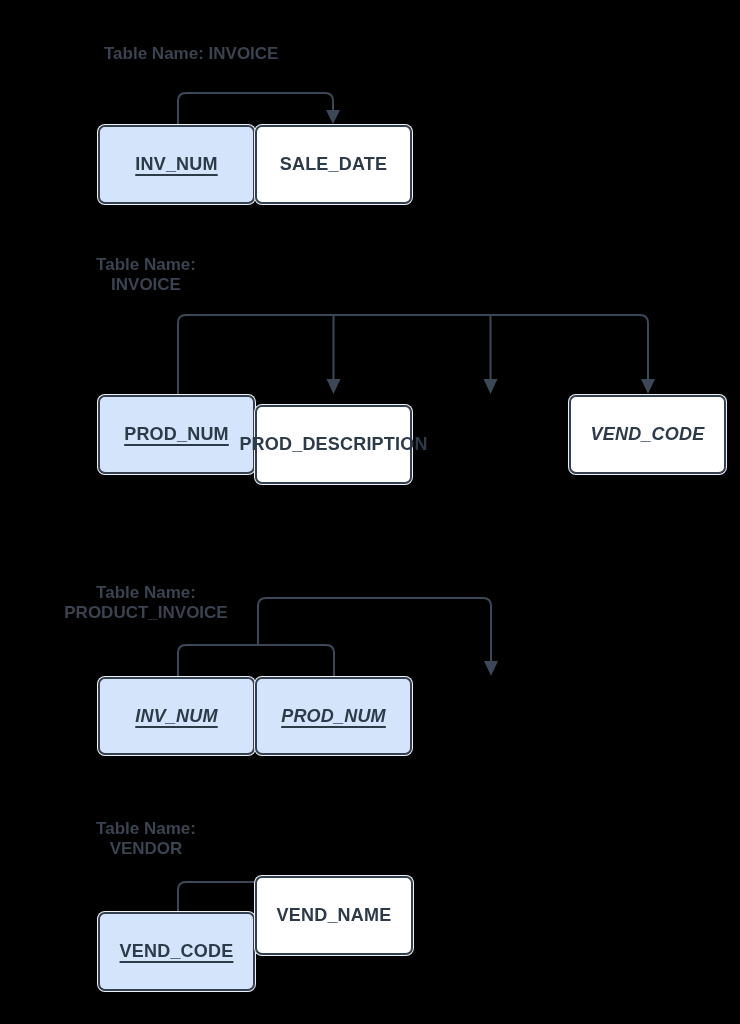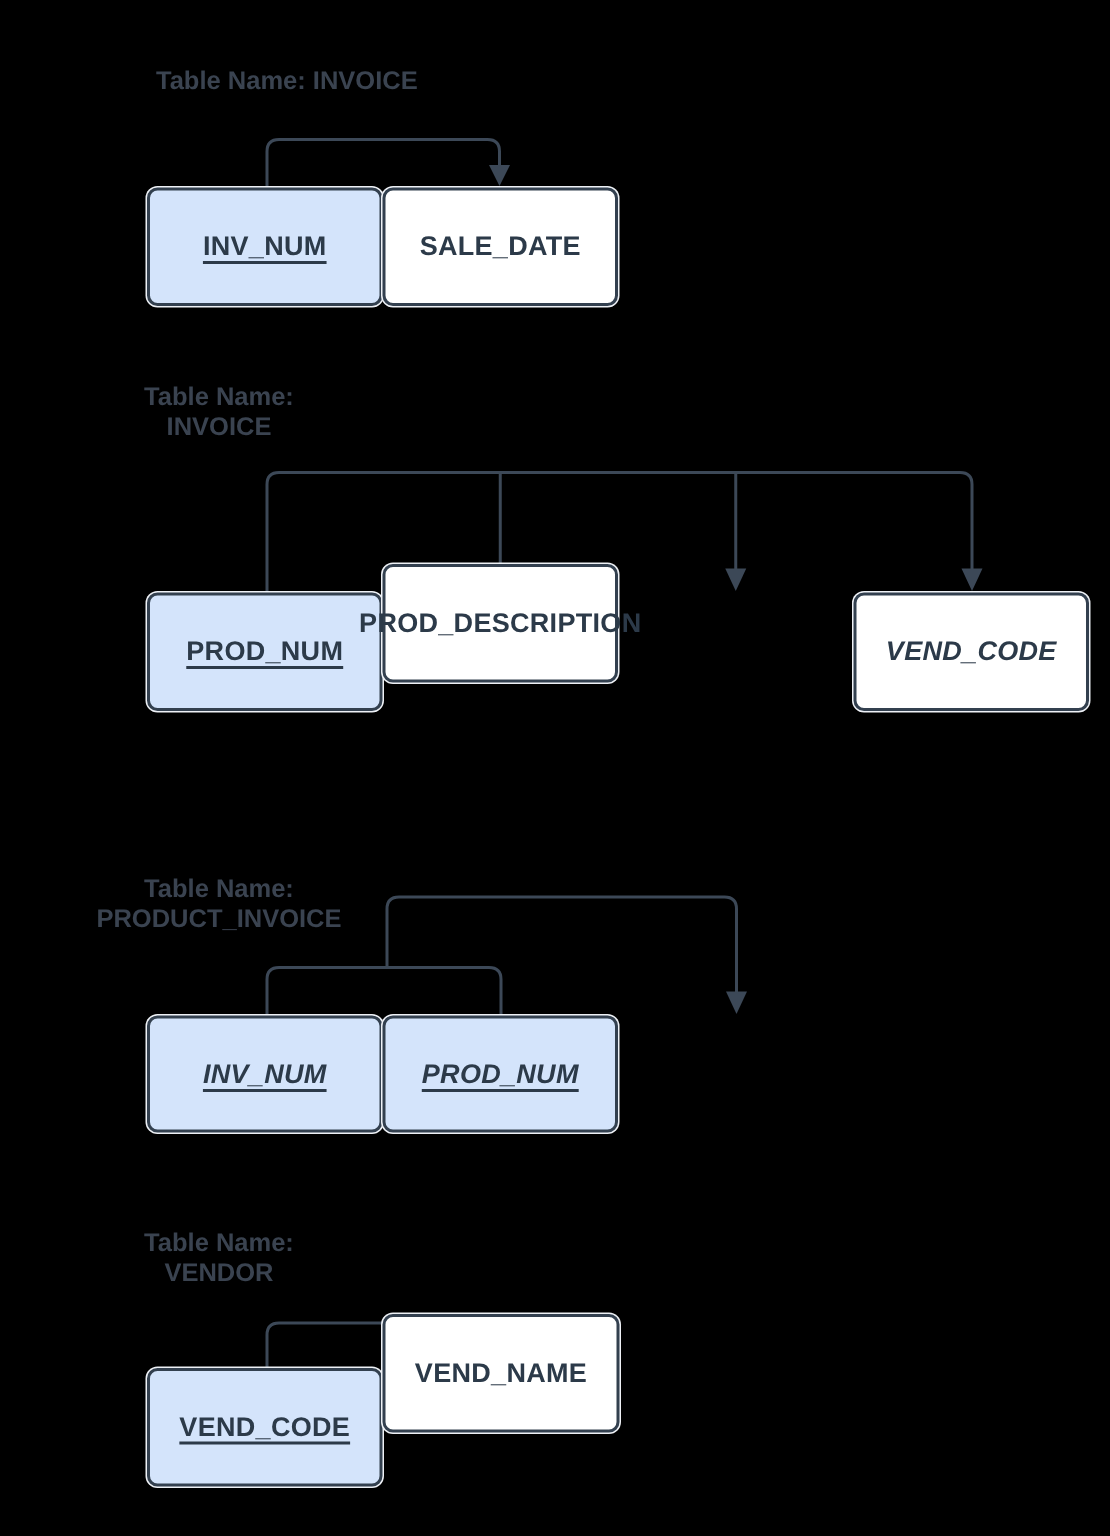--- a/index.html
+++ b/index.html
@@ -96,21 +96,21 @@
     <span class="attr-label">SALE_DATE</span>
   </div>
 
   <div class="table-title centered" style="top:255px;">
     <div>Table Name:</div>
     <div>INVOICE</div>
   </div>
   <div class="attr-box pk" style="left:78px;top:395px;">
     <span class="attr-label ul">PROD_NUM</span>
   </div>
-  <div class="attr-box" style="left:235px;top:376px;">
+  <div class="attr-box" style="left:235px;top:405px;">
     <span class="attr-label">PROD_DESCRIPTION</span>
   </div>
   <div class="attr-box" style="left:549px;top:395px;">
     <span class="attr-label it">VEND_CODE</span>
   </div>
 
   <div class="table-title centered" style="top:583px;">
     <div>Table Name:</div>
     <div>PRODUCT_INVOICE</div>
   </div>

